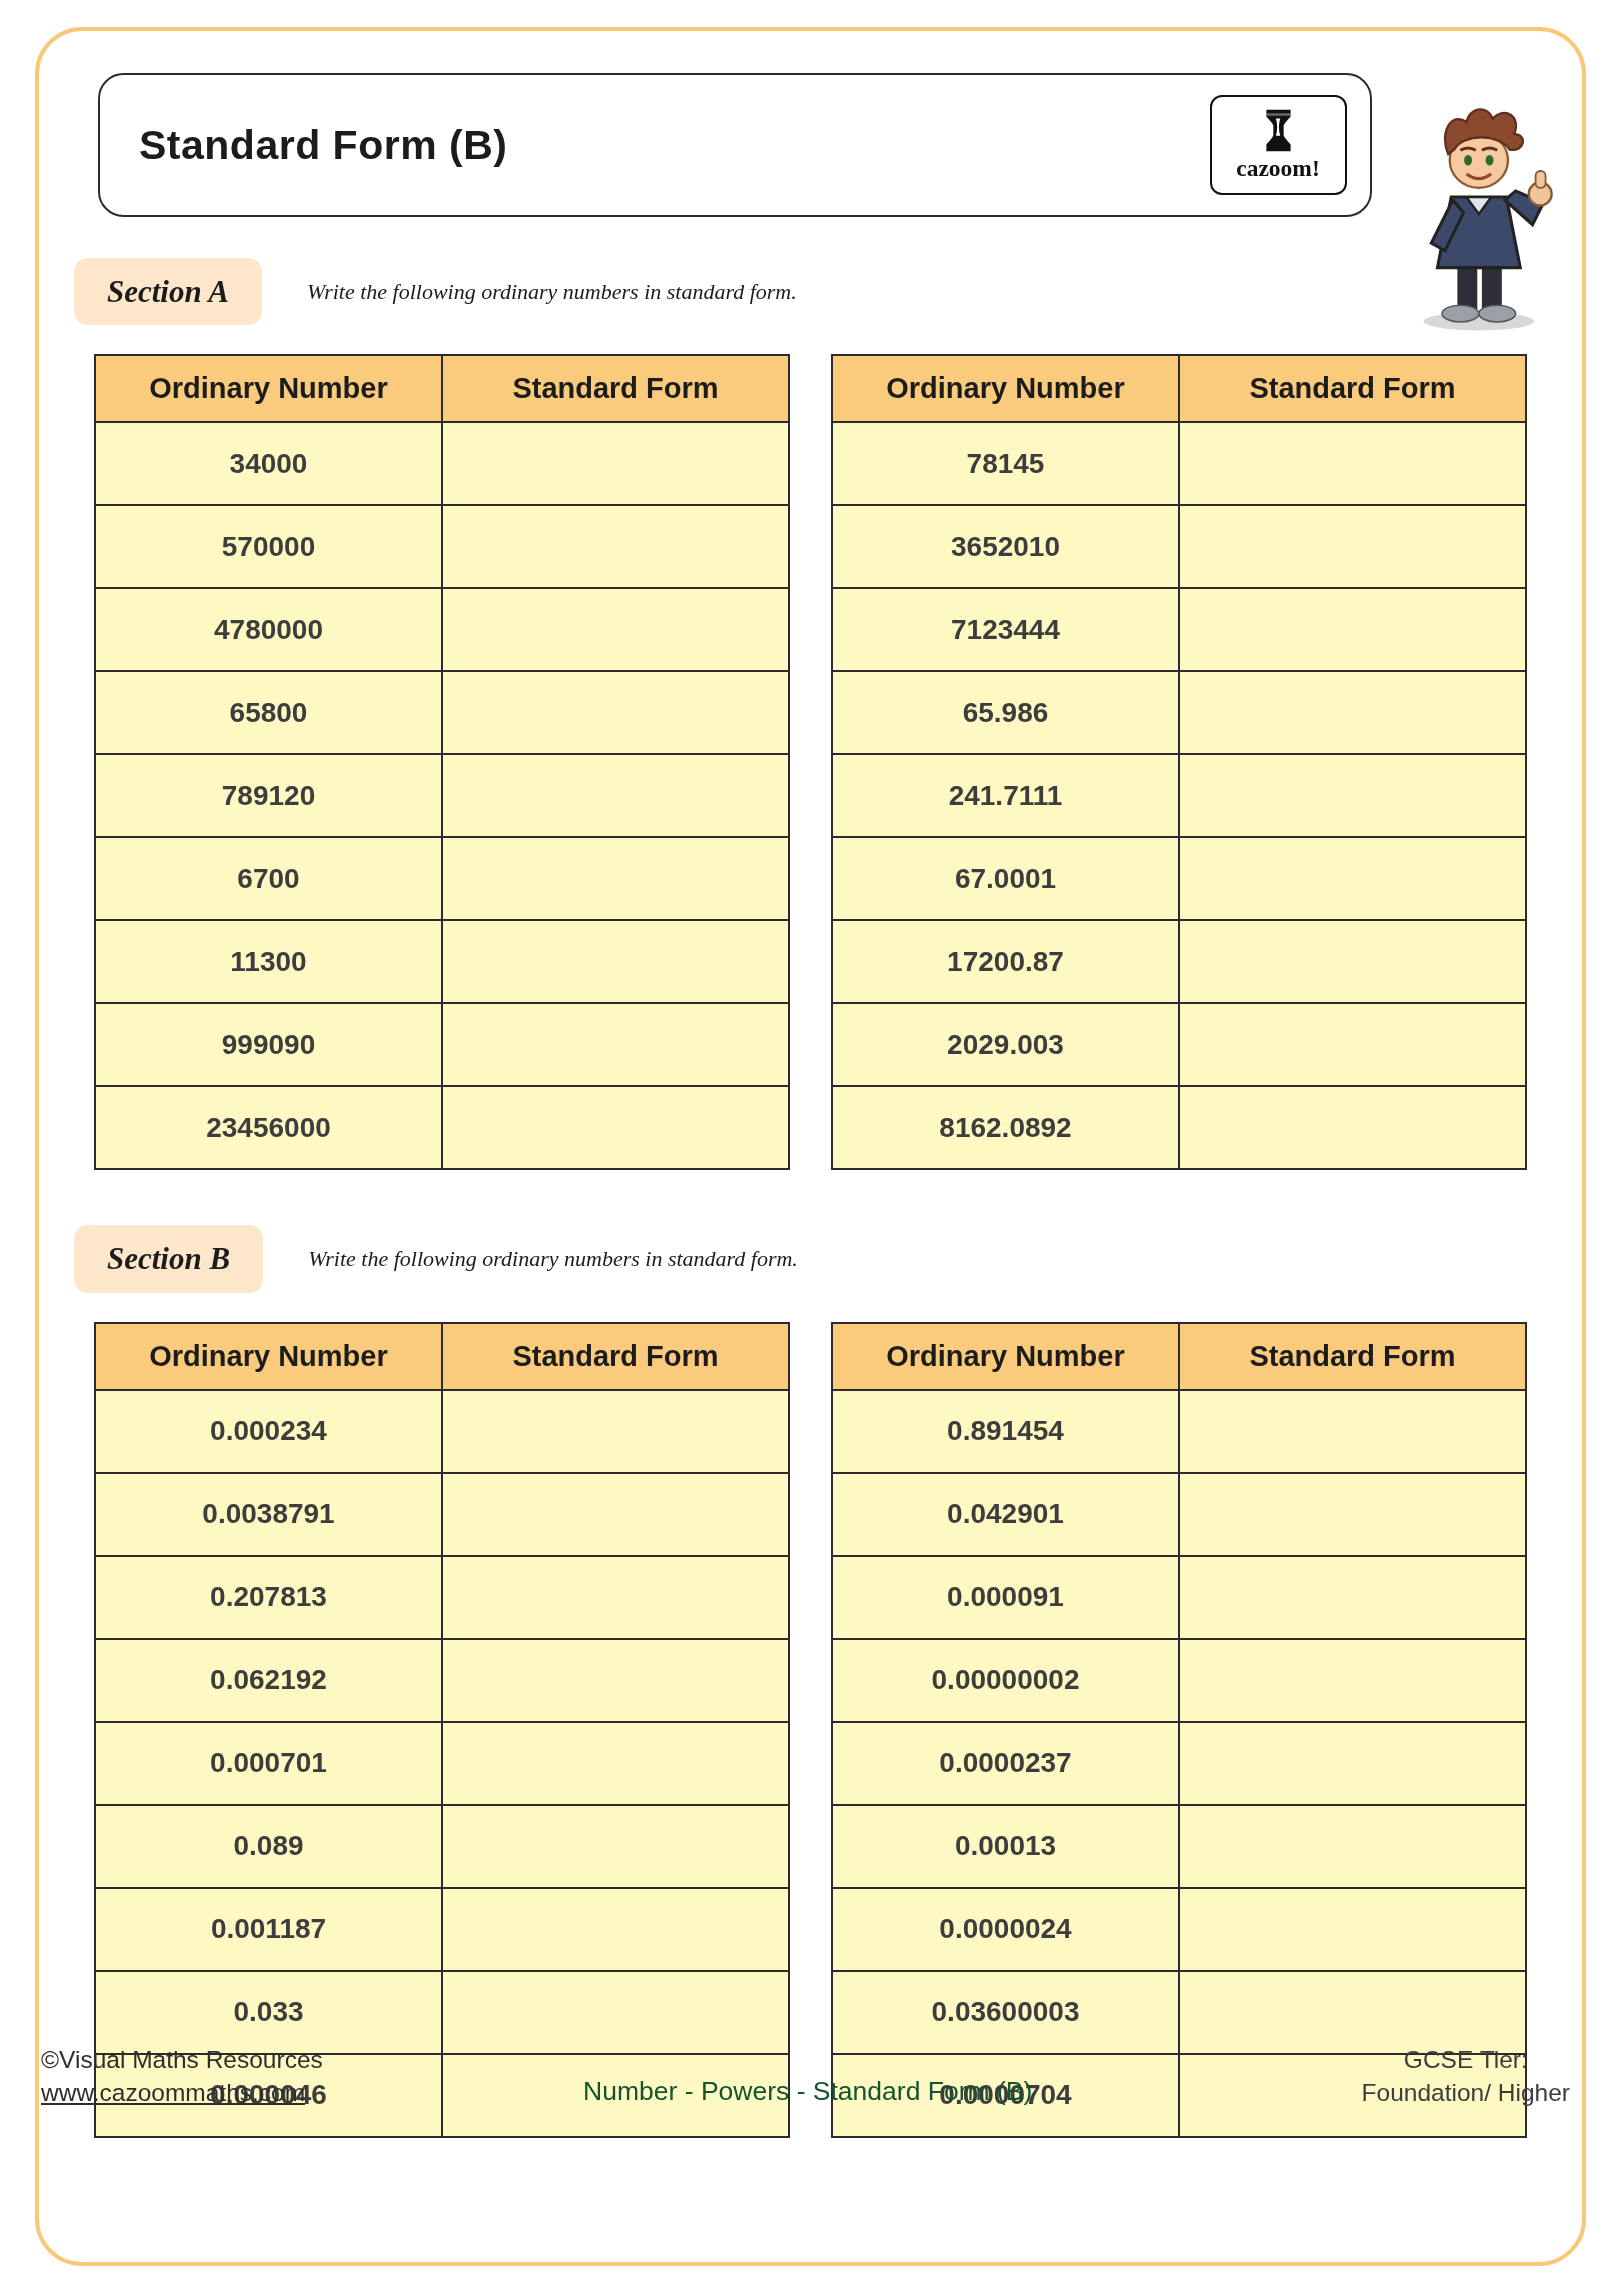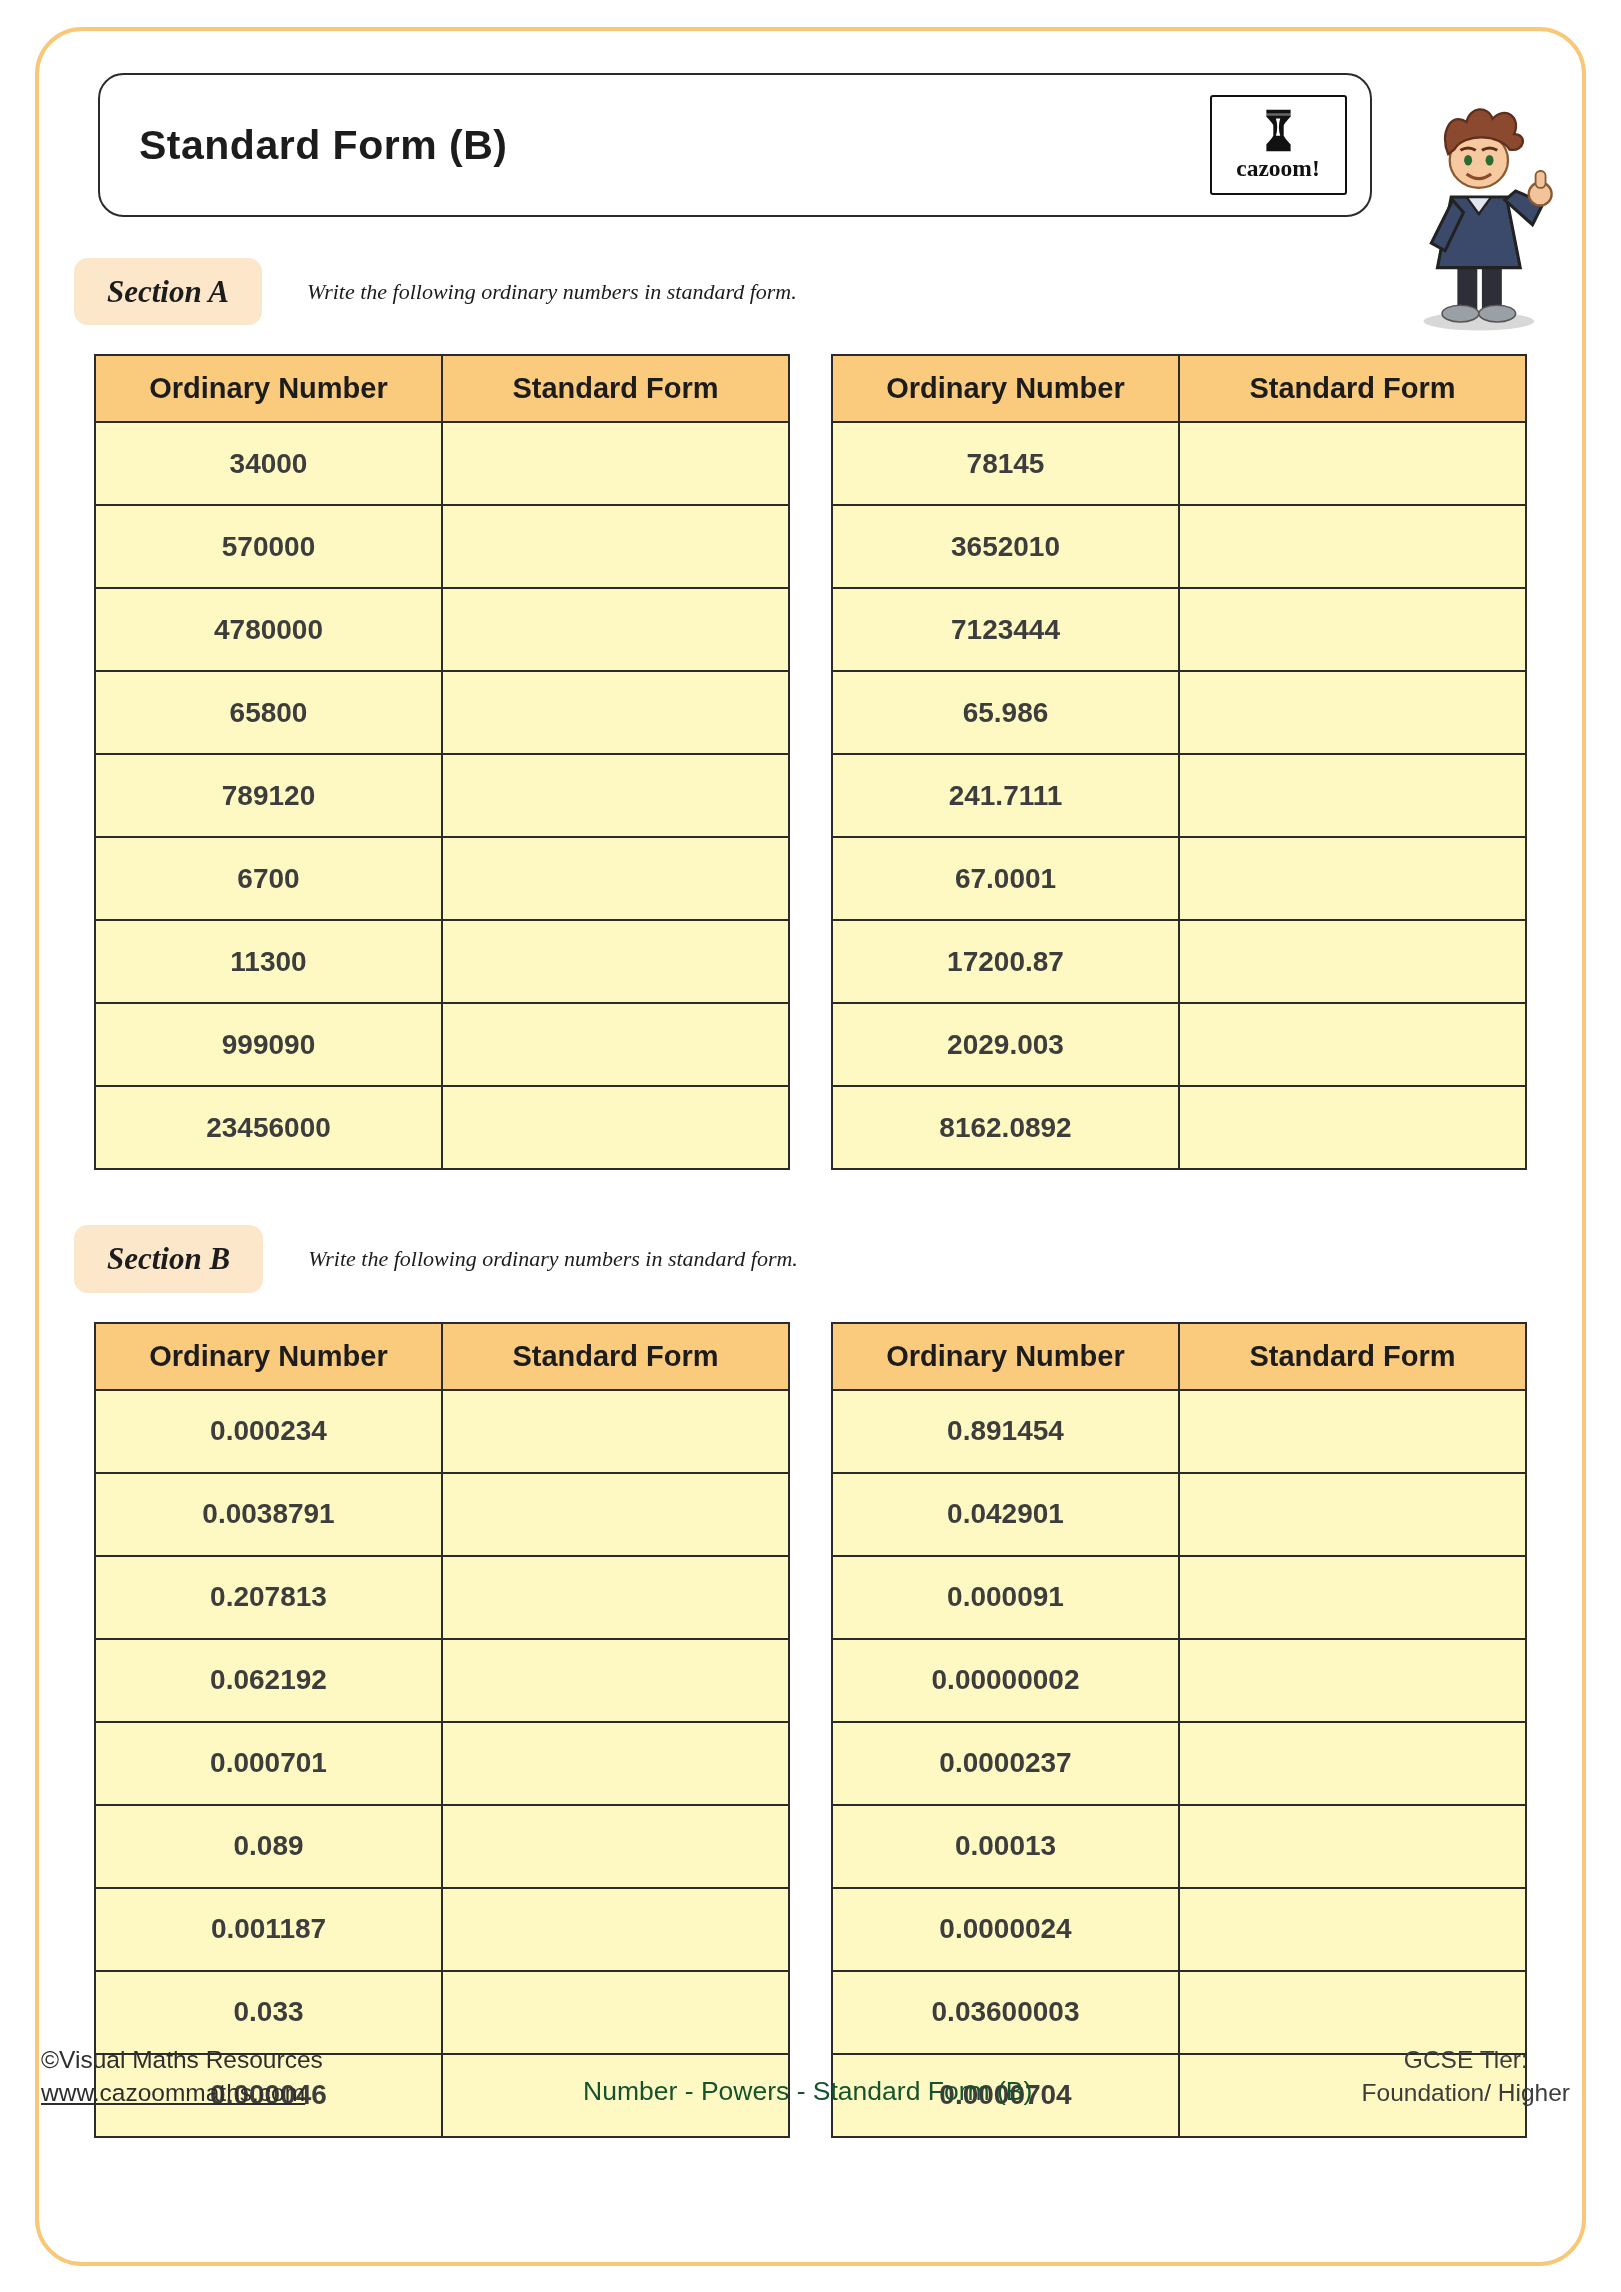--- a/index.html
+++ b/index.html
@@ -30,21 +30,21 @@
     display:flex; align-items:center; justify-content:space-between;
     padding:0 23.5px 0 39px;
   }
   .page-title {
     font-size:41px; font-weight:bold; color:#1c1c1c;
     letter-spacing:0.5px;
   }
   .logo-box {
     width:137px; height:100px;
     border:2.9px solid #111;
-    border-radius:3px;
+    border-radius:12px;
     display:flex; flex-direction:column; align-items:center; justify-content:center;
     gap:2px; background:#fff;
   }
   .logo-text {
     font-family:"Liberation Serif", serif;
     font-weight:bold; font-size:23.5px; color:#111;
   }
   .mascot {
     position:absolute; top:29px; right:29px;
     width:211px; height:230px;

